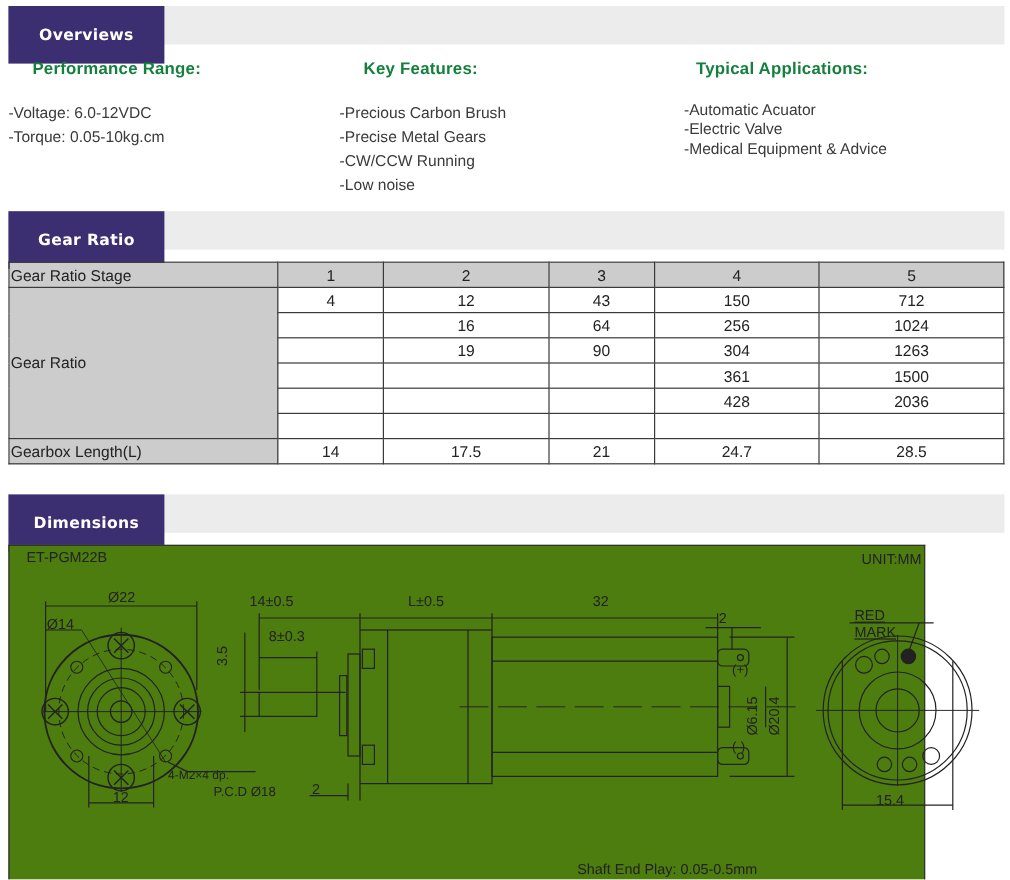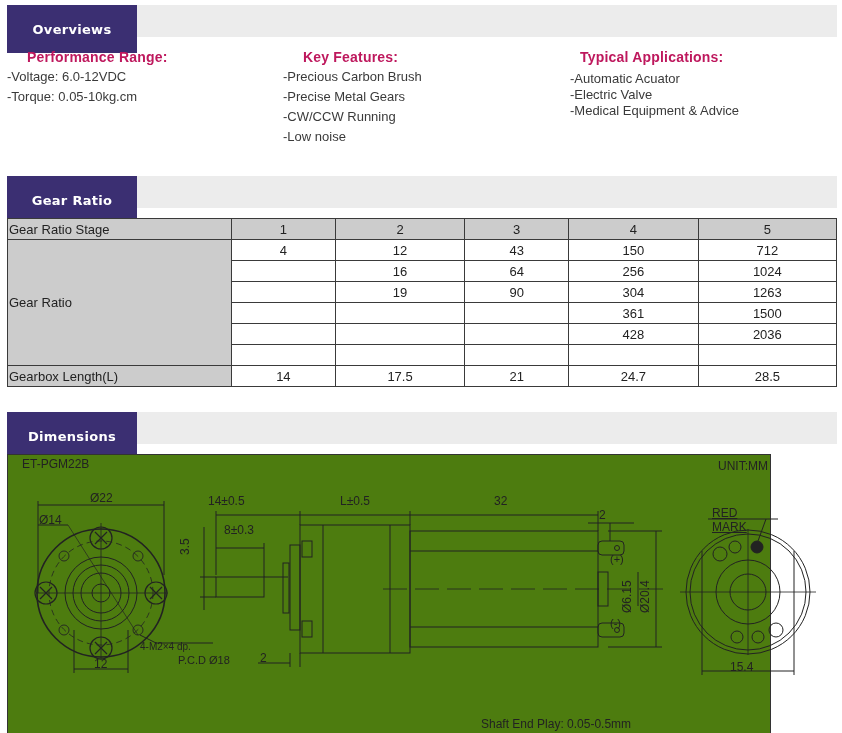--- a/index.html
+++ b/index.html
@@ -12,29 +12,29 @@
   }
   .section-tab {
     position: absolute; left: 0; top: 0; width: 130px; height: 48px;
     background: #3b2f72; color: #ffffff;
     font-family: "DejaVu Sans", sans-serif; font-weight: bold; font-size: 13px;
     display: flex; align-items: center; justify-content: center;
     letter-spacing: 0.3px;
   }
 
   .ov-col { position: absolute; top: 48px; font-size: 13px; line-height: 20px; color: #3a3a3a; }
-  .ov-col h3 { font-size: 14px; font-weight: bold; color: #be185d; line-height: 18px; margin-bottom: 1px; letter-spacing: 0.2px; padding-left: 20px; }
+  .ov-col h3 { font-size: 14px; font-weight: bold; color: #15803d; line-height: 18px; margin-bottom: 18px; letter-spacing: 0.2px; padding-left: 20px; }
   .ov-col .apps { margin-top: 5px; padding-left: 10px; line-height: 16px; }
 
   table.gear {
     position: absolute; left: 7px; top: 218px; width: 830px;
     border-collapse: collapse; font-size: 13px; color: #222;
   }
   table.gear td {
-    border: 1px solid #3a3a3a; height: 21px; padding: 0 14px;
+    border: 1px solid #3a3a3a; height: 21px; padding: 0 2px;
     text-align: center; vertical-align: middle;
   }
   table.gear td.lbl { text-align: left; background: #cccccc; width: 224px; padding-left: 1px; }
   table.gear tr.hdr td { background: #cccccc; }
 
   .dim-box {
     position: absolute; left: 7px; top: 454px; width: 764px; height: 279px;
     border: 1px solid #333; border-bottom: none; background: #4d7c0f;
   }
   .dim-box svg { position: absolute; left: 0; top: 0; }

